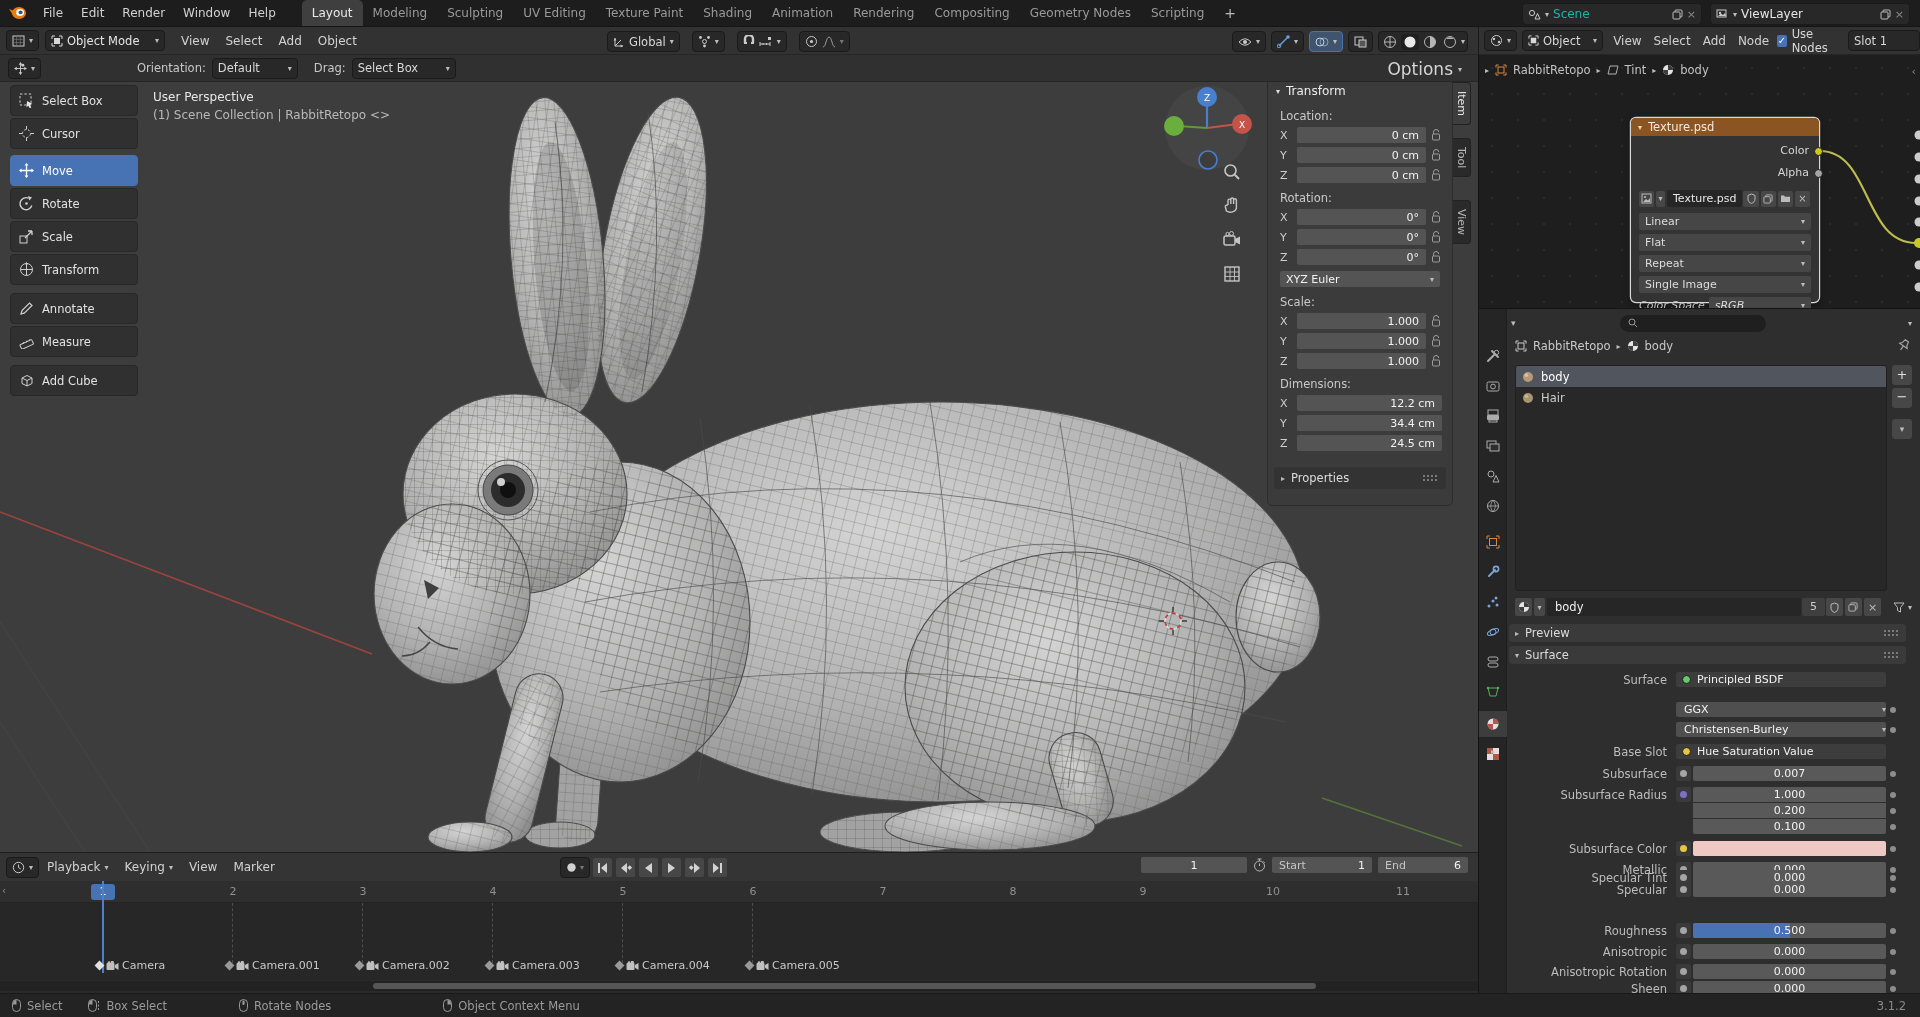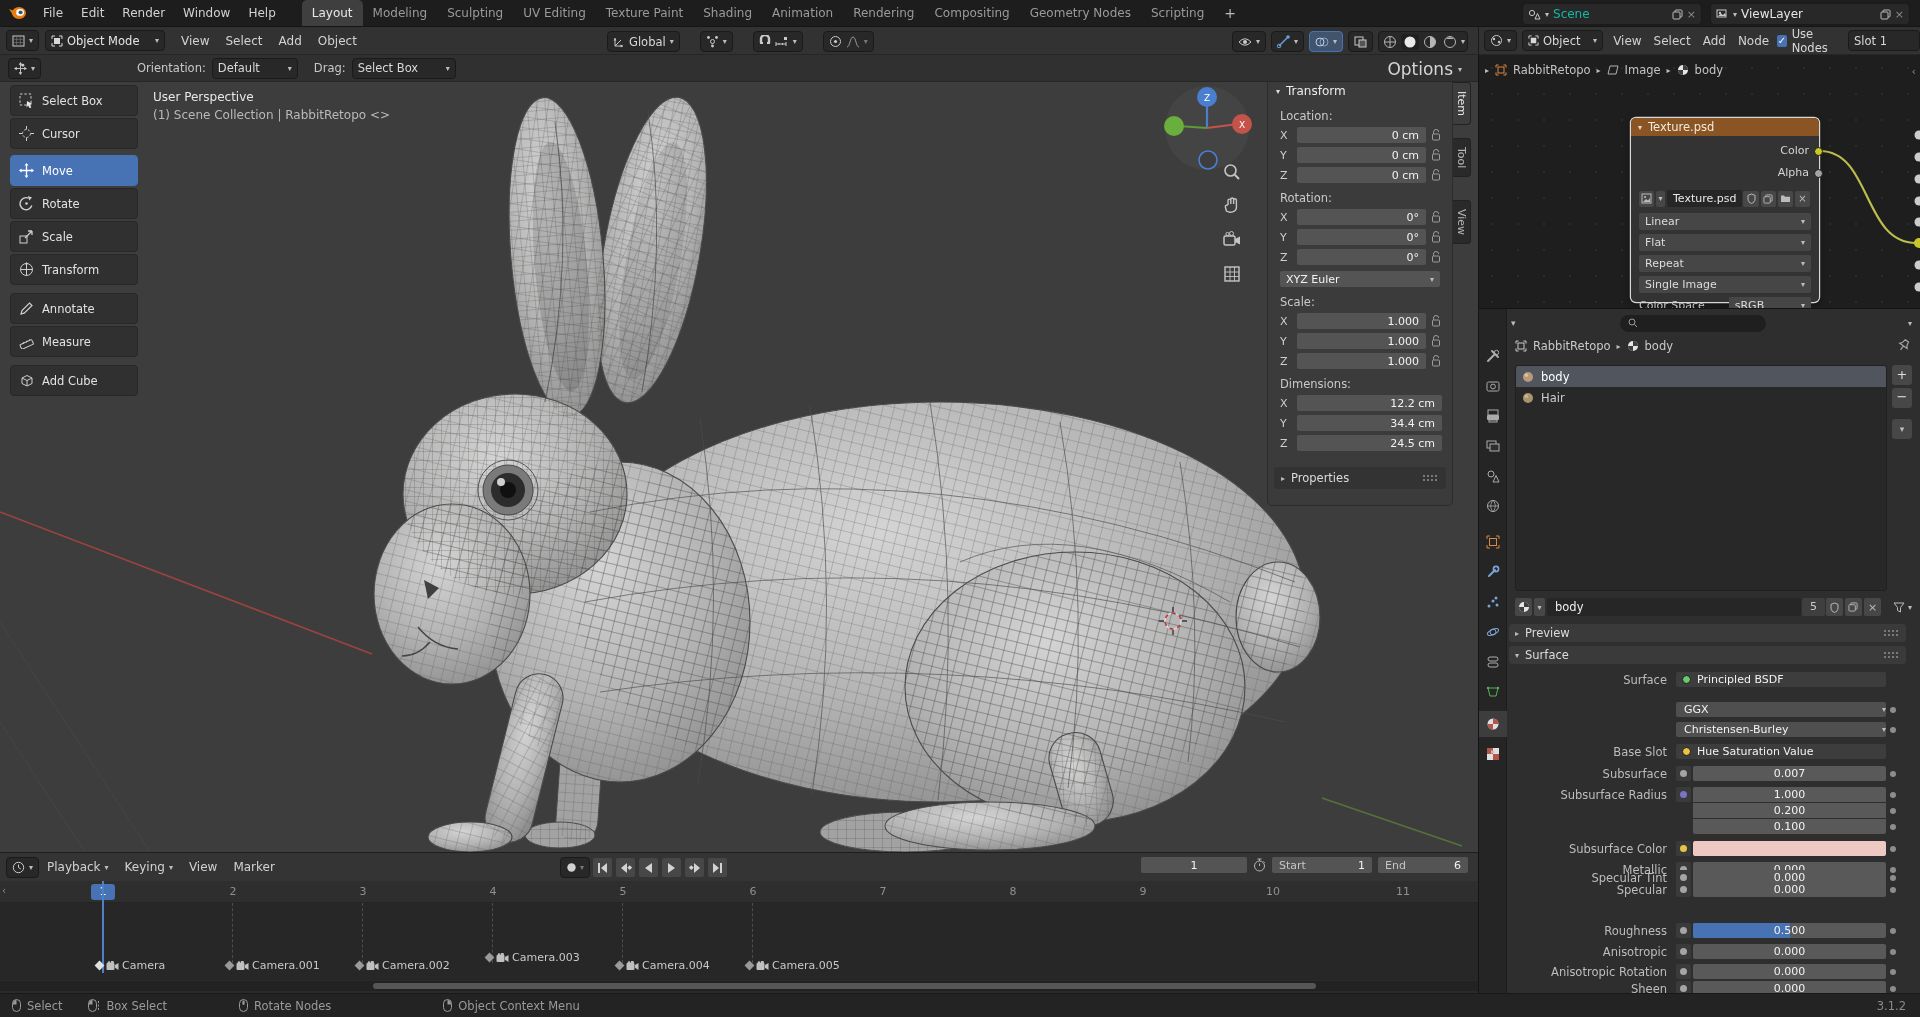--- a/index.html
+++ b/index.html
@@ -132,21 +132,21 @@
           <path d="M1 1h3M1 1v3M11 1h-3M11 1v3M1 11h3M1 11v-3M11 11h-3M11 11v-3" stroke="#d8d8d8" fill="none"></path>
         </svg>
       <span style="flex:1;font-size:11.5px;color:#e5e5e5;">Object Mode</span>
       <span class="dd">▾</span>
     </div>
     <span class="menu-item" style="margin-left:8px;">View</span>
     <span class="menu-item">Select</span>
     <span class="menu-item">Add</span>
     <span class="menu-item">Object</span>
 
-    <div class="abs flex" style="left:607px;top:4px;gap:20px;">
+    <div class="abs flex" style="left:607px;top:4px;gap:12px;">
       <div class="chip" style="height:19px;">
         <svg width="12" height="12" viewBox="0 0 12 12">
             <path d="M2 10 L2 2 M2 10 L10 10 M2 10 L8 4" stroke="#c9c9c9" fill="none"></path>
             <path d="M2 2l-1.4 2.4h2.8z M10 10l-2.4-1.4v2.8z" fill="#c9c9c9"></path>
           </svg>
         <span style="font-size:11.5px;">Global</span>
         <span class="dd">▾</span>
       </div>
       <div class="chip" style="height:19px;">
         <svg width="13" height="13" viewBox="0 0 13 13">
@@ -610,21 +610,21 @@
       <span class="dd">▸</span>
       <svg width="12" height="12" viewBox="0 0 12 12">
           <rect x="3" y="3" width="6" height="6" fill="none" stroke="#d8883f"></rect>
           <path d="M1 1h2.6M1 1v2.6M11 1H8.4M11 1v2.6M1 11h2.6M1 11V8.4M11 11H8.4M11 11V8.4" stroke="#d8883f" fill="none"></path>
         </svg>
       <span>RabbitRetopo</span>
       <span class="dd">▸</span>
       <svg width="12" height="10" viewBox="0 0 12 10">
           <path d="M3 1 H11 L9 9 H1Z" fill="none" stroke="#b0b0b0"></path>
         </svg>
-      <span>Image</span>
+      <span>Tint</span>
       <span class="dd">▸</span>
       <svg width="12" height="12" viewBox="0 0 12 12">
           <circle cx="6" cy="6" r="5" fill="#e4e4e4"></circle>
           <path d="M6 1 A5 5 0 0 1 11 6 L6 6Z M6 11 A5 5 0 0 1 1 6 L6 6Z" fill="#3c3c3c"></path>
         </svg>
       <span>body</span>
     </div>
     <span class="abs" style="right:4px;top:10px;color:#888;font-size:11px;">‹</span>
 
     <svg class="abs" style="left:0;top:0;" width="442" height="253" viewBox="0 0 442 253">
@@ -691,21 +691,21 @@
           <span class="dd">▾</span>
         </div>
       <div class="noderow" style="top:137px;">
           <span>Repeat</span>
           <span class="dd">▾</span>
         </div>
       <div class="noderow" style="top:158px;">
           <span>Single Image</span>
           <span class="dd">▾</span>
         </div>
-      <div class="abs flex" style="left:8px;top:179px;right:8px;height:17px;gap:24px;">
+      <div class="abs flex" style="left:8px;top:179px;right:8px;height:17px;gap:4px;font-style:italic;">
         <span style="color:#c3c3c3;font-size:11px;">Color Space</span>
         <div class="noderow" style="position:static;flex:1;height:17px;">
             <span>sRGB</span>
             <span class="dd">▾</span>
           </div>
       </div>
     </div>
   </div>
 
   <div class="abs" style="left:1478px;top:308px;width:442px;height:685px;background:#2e2e2e;border-left:1px solid #141414;border-top:1px solid #141414;box-sizing:border-box;overflow:hidden;">
@@ -1200,21 +1200,21 @@
       <div class="marker" style="left:356px;top:56px;">
         <span style="width:7px;height:7px;background:#9a9a9a;transform:rotate(45deg);display:block;"></span>
         <svg width="13" height="10" viewBox="0 0 13 10">
             <rect x="0.5" y="2" width="8" height="7" rx="1" fill="#c0c0c0"></rect>
             <path d="M9 4 L12.5 2 V9 L9 6.8Z" fill="#c0c0c0"></path>
             <circle cx="3" cy="1.6" r="1.3" fill="#c0c0c0"></circle>
             <circle cx="6.3" cy="1.4" r="1.6" fill="#c0c0c0"></circle>
           </svg>
         <span>Camera.002</span>
       </div>
-      <div class="marker" style="left:486px;top:48px;">
+      <div class="marker" style="left:486px;top:56px;">
         <span style="width:7px;height:7px;background:#9a9a9a;transform:rotate(45deg);display:block;"></span>
         <svg width="13" height="10" viewBox="0 0 13 10">
             <rect x="0.5" y="2" width="8" height="7" rx="1" fill="#c0c0c0"></rect>
             <path d="M9 4 L12.5 2 V9 L9 6.8Z" fill="#c0c0c0"></path>
             <circle cx="3" cy="1.6" r="1.3" fill="#c0c0c0"></circle>
             <circle cx="6.3" cy="1.4" r="1.6" fill="#c0c0c0"></circle>
           </svg>
         <span>Camera.003</span>
       </div>
       <div class="marker" style="left:616px;top:56px;">

